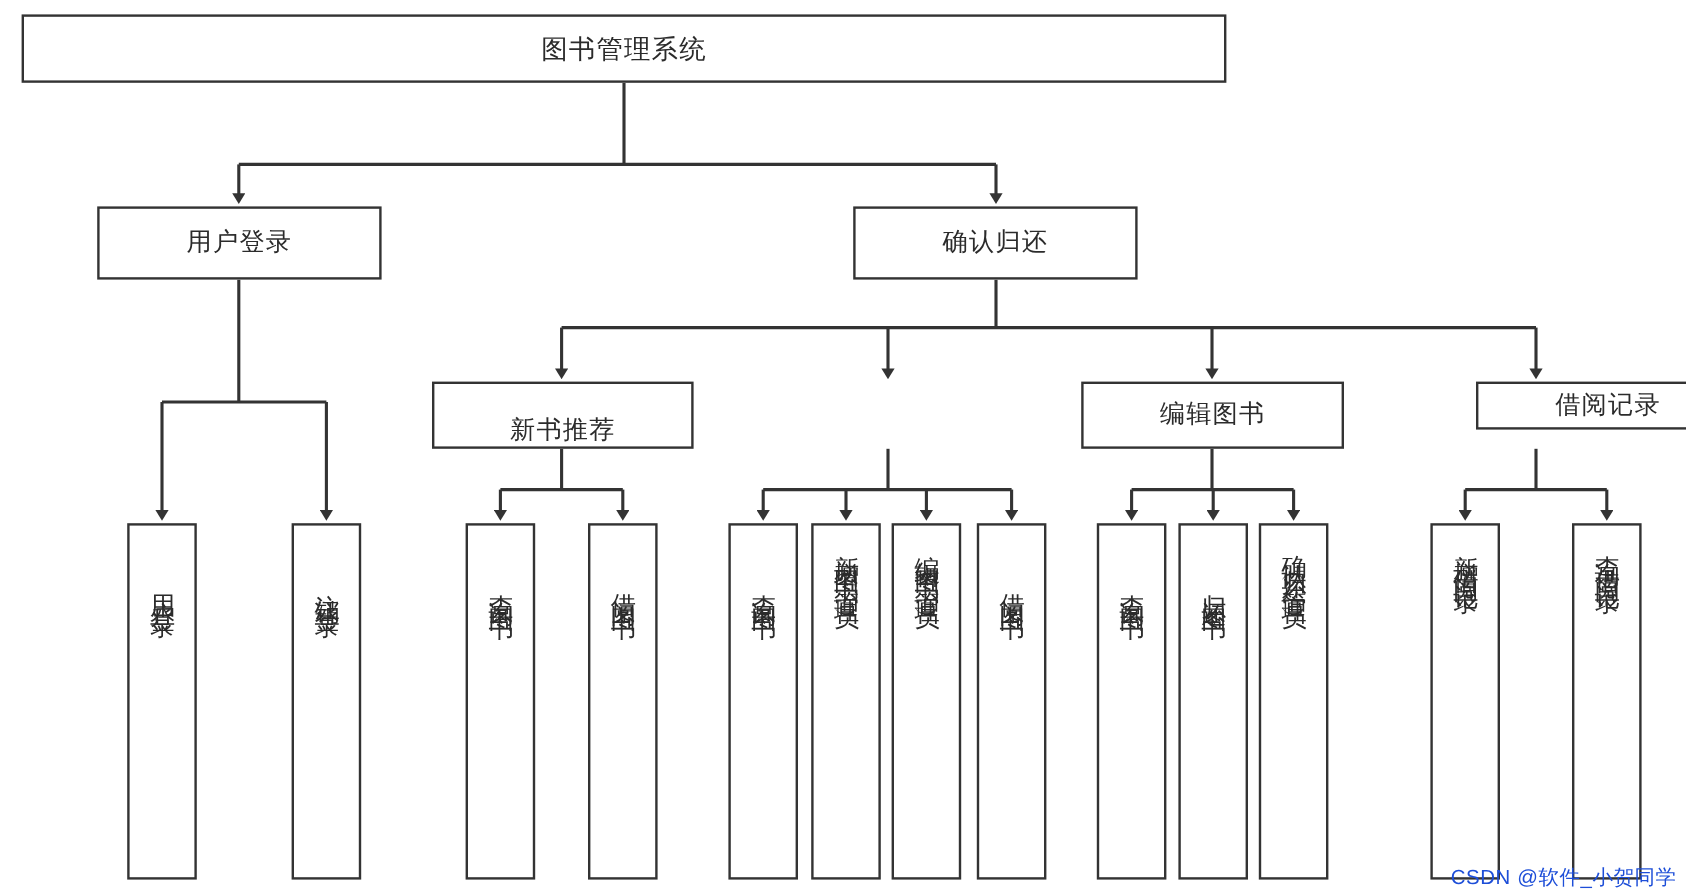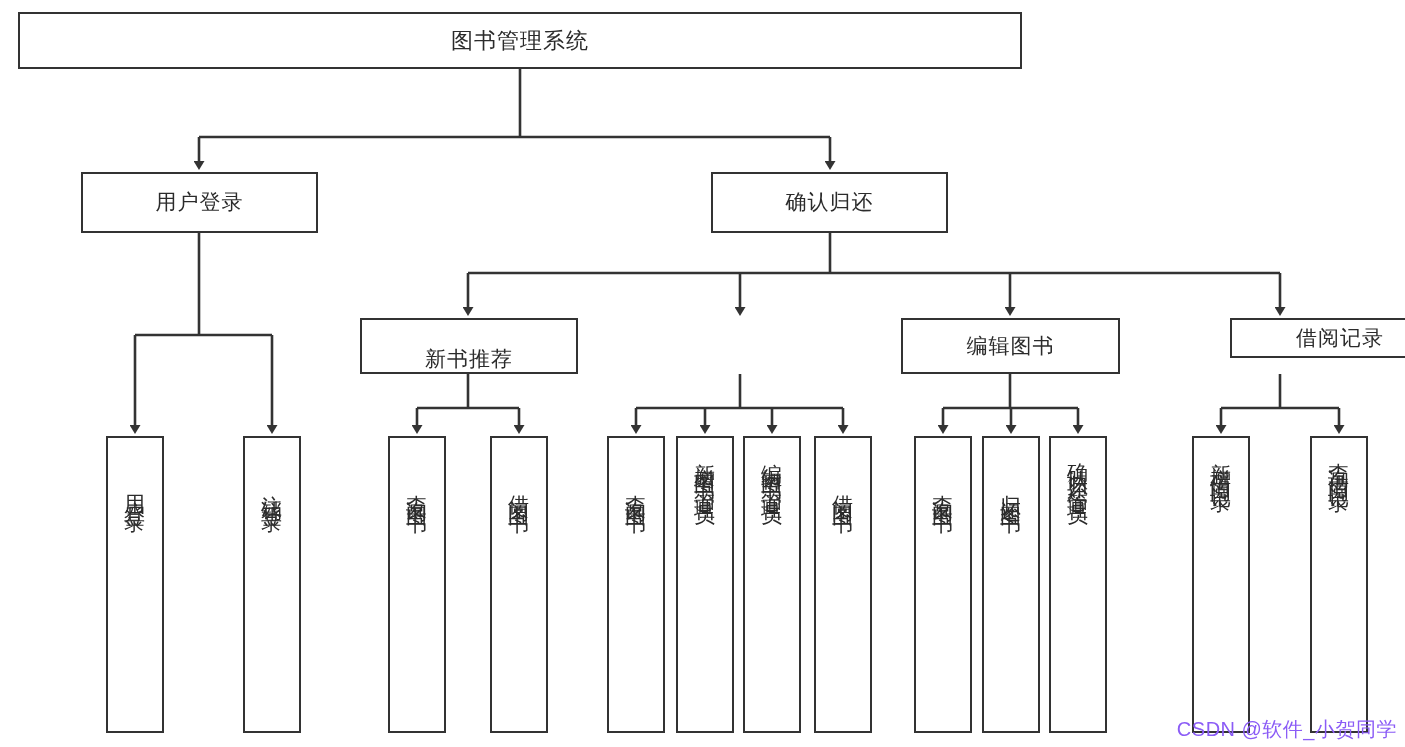--- a/index.html
+++ b/index.html
@@ -63,22 +63,22 @@
   .node.vertical.tall .label {
     padding-top: 2px;
   }
   .node.root .label {
     font-size: 22px;
   }
   #watermark {
     position: absolute;
     right: 8px;
     bottom: 4px;
-    font-size: 20px;
-    color: #8b5cf6;
+    font-size: 17px;
+    color: #1d4ed8;
     white-space: nowrap;
     z-index: 3;
     letter-spacing: 0.5px;
   }
 </style>
 </head>
 <body>
 
 <div id="diagram-root">
 

